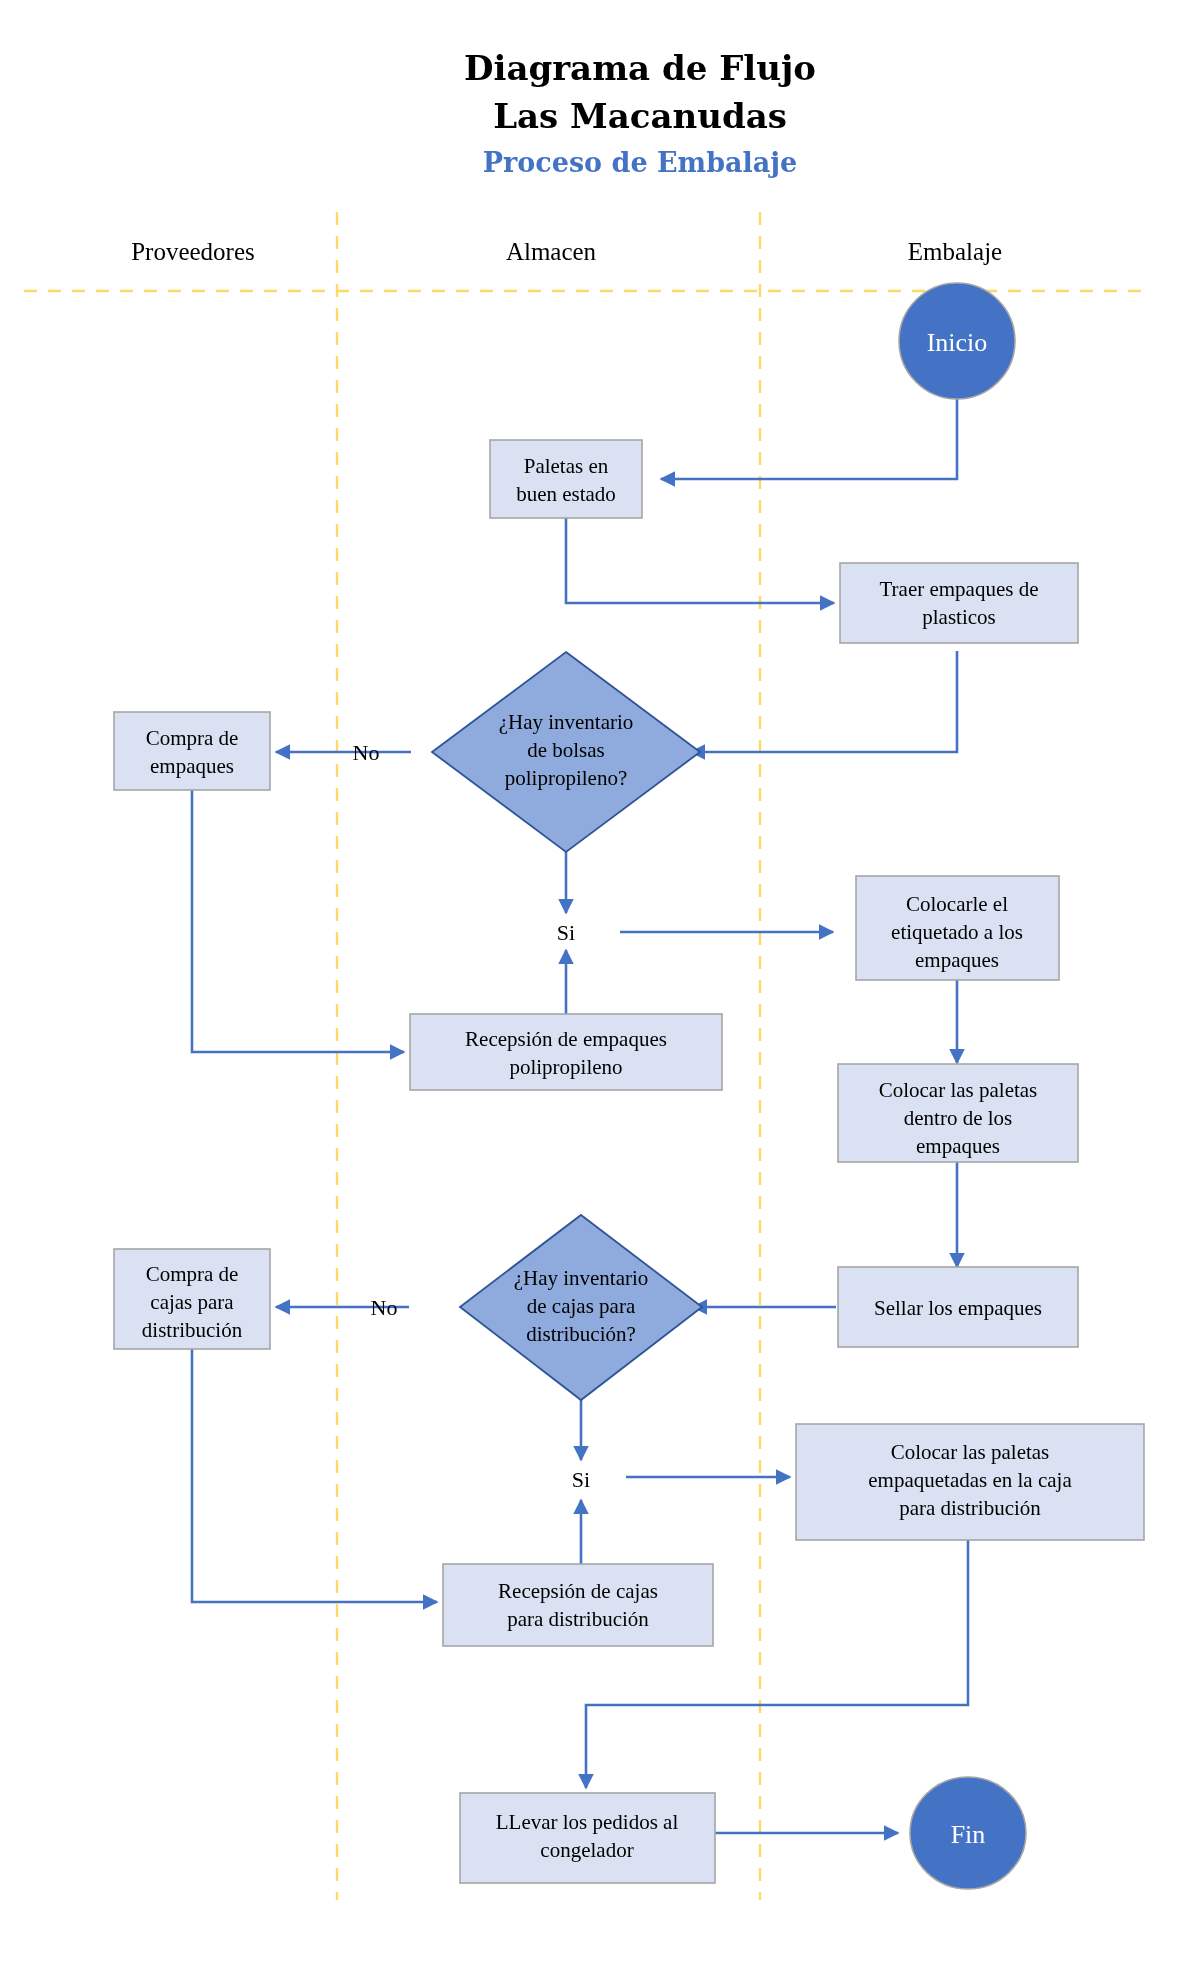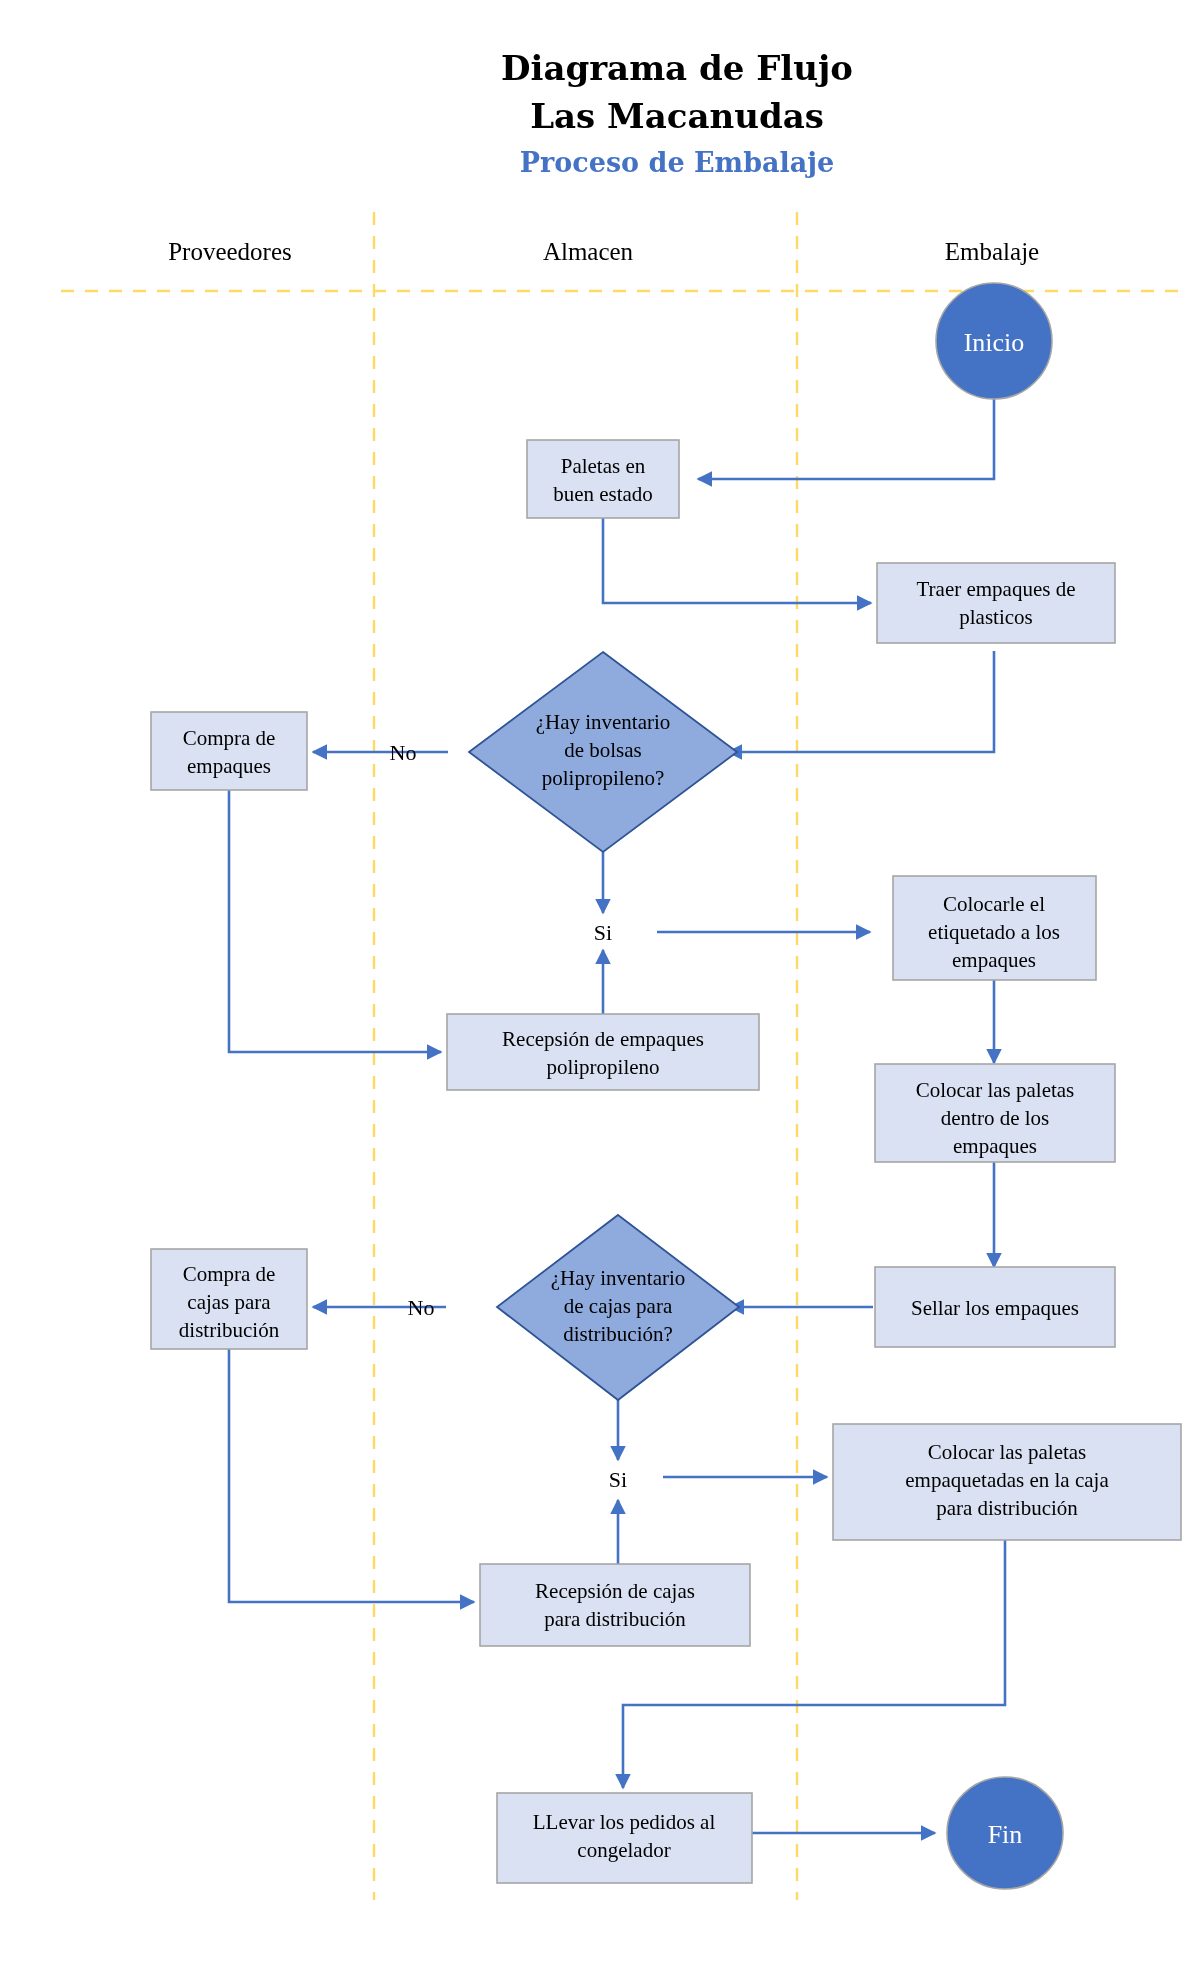--- a/index.html
+++ b/index.html
@@ -10,21 +10,20 @@
   body {
     width: 1200px;
     height: 1976px;
     font-family: "Liberation Serif", "DejaVu Serif", serif;
     position: relative;
     overflow: hidden;
   }
   #flow-root {
     position: absolute;
     inset: 0;
-    padding-left: 37px;
   }
   .title-main {
     font-family: "DejaVu Serif", "Liberation Serif", serif;
     font-weight: bold;
     font-size: 34px;
     fill: #000000;
     text-anchor: middle;
   }
   .title-sub {
     font-family: "DejaVu Serif", "Liberation Serif", serif;

